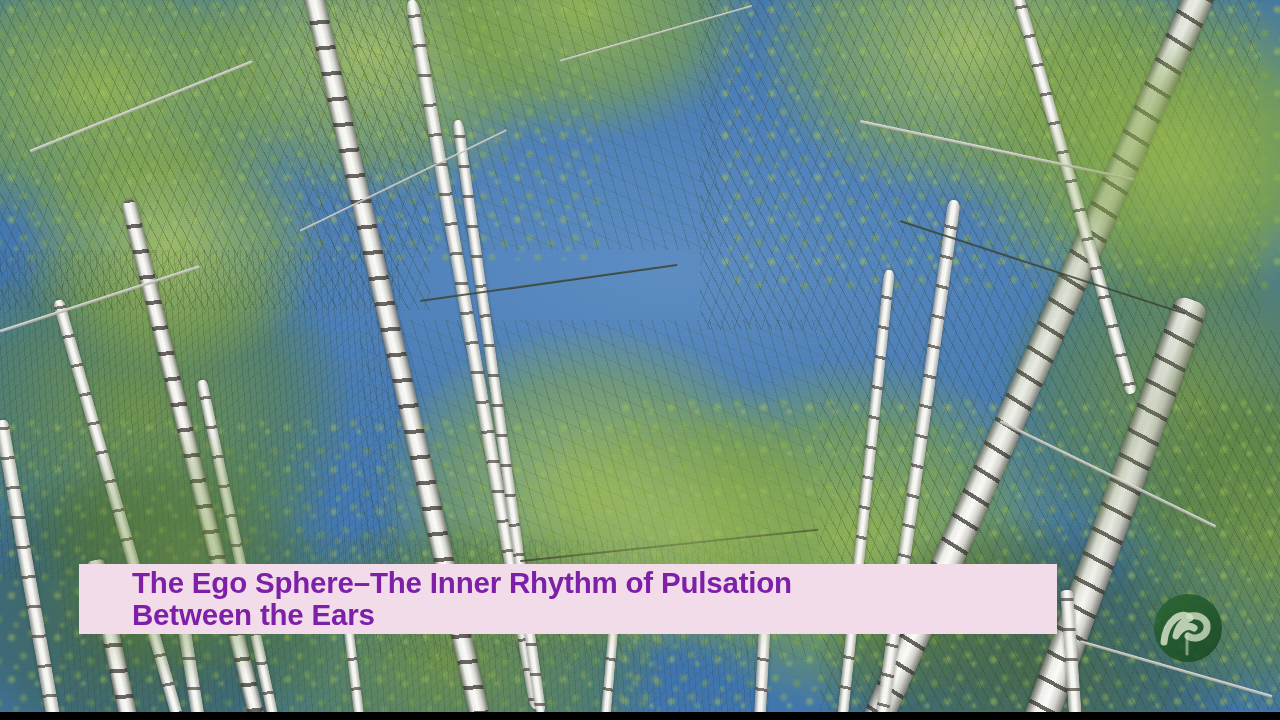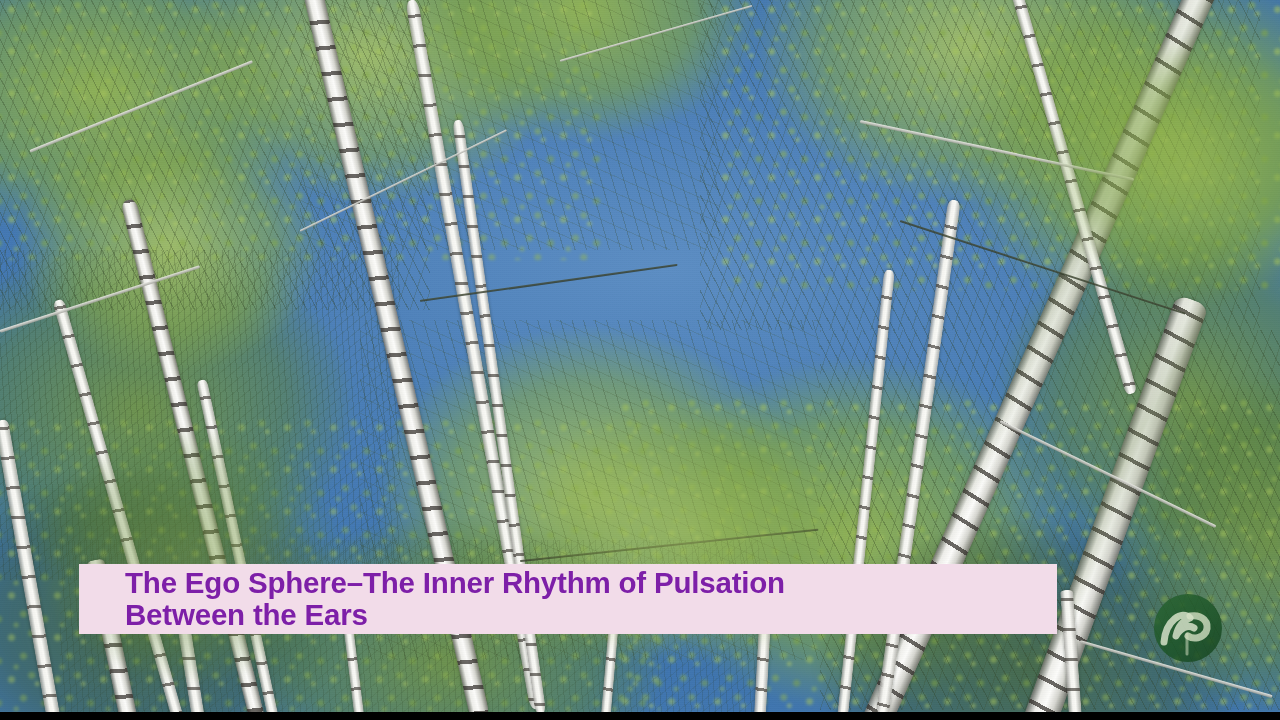--- a/index.html
+++ b/index.html
@@ -160,21 +160,21 @@
     box-sizing: border-box;
     padding: 0 0 0 41px;
   }
   #title-text {
     color: #7d1fa8;
     font-family: "Liberation Sans", sans-serif;
     font-weight: bold;
     font-size: 29.5px;
     line-height: 1.09;
     letter-spacing: -0.2px;
-    margin: 5px;
+    margin: 12px;
     white-space: pre-line;
     text-rendering: optimizeLegibility;
   }
 
   
   #logo-watermark {
     position: absolute;
     left: 1154px;
     top: 594px;
     width: 68px;

